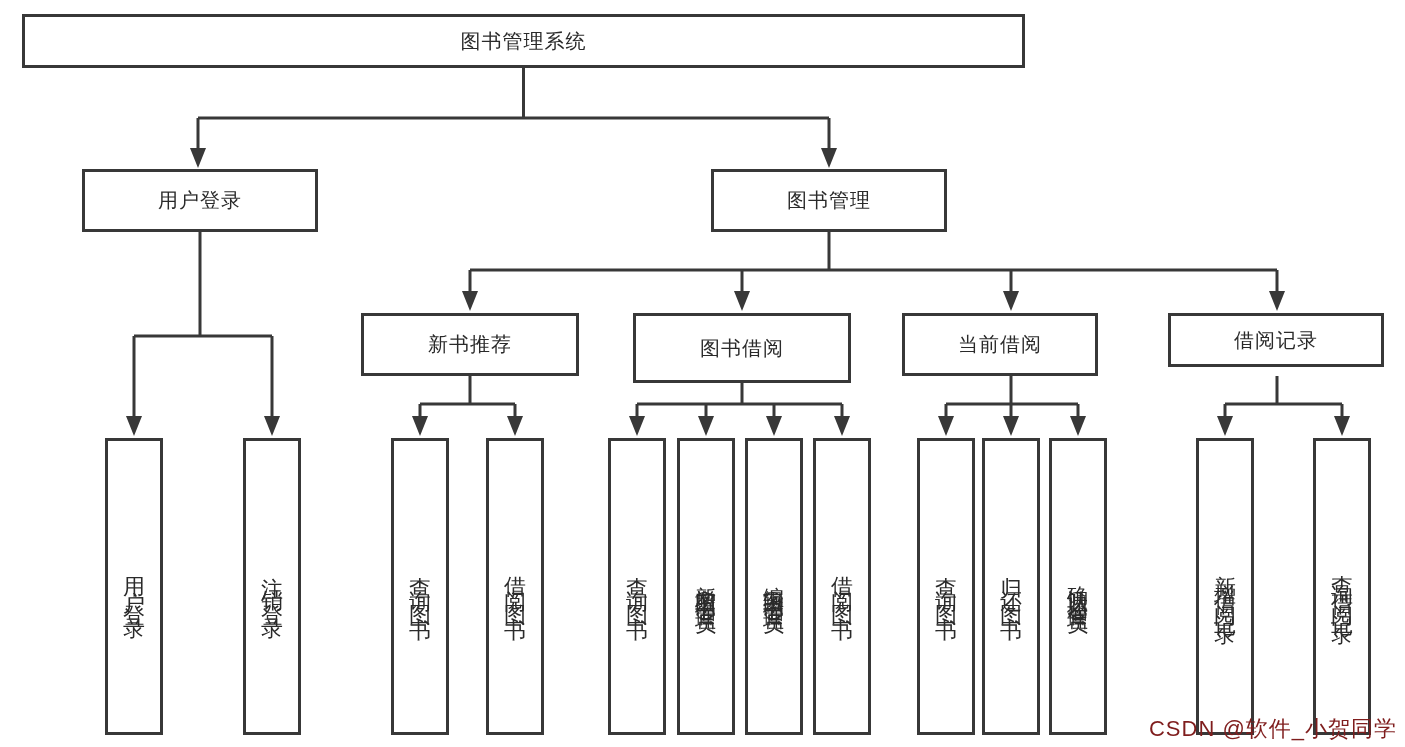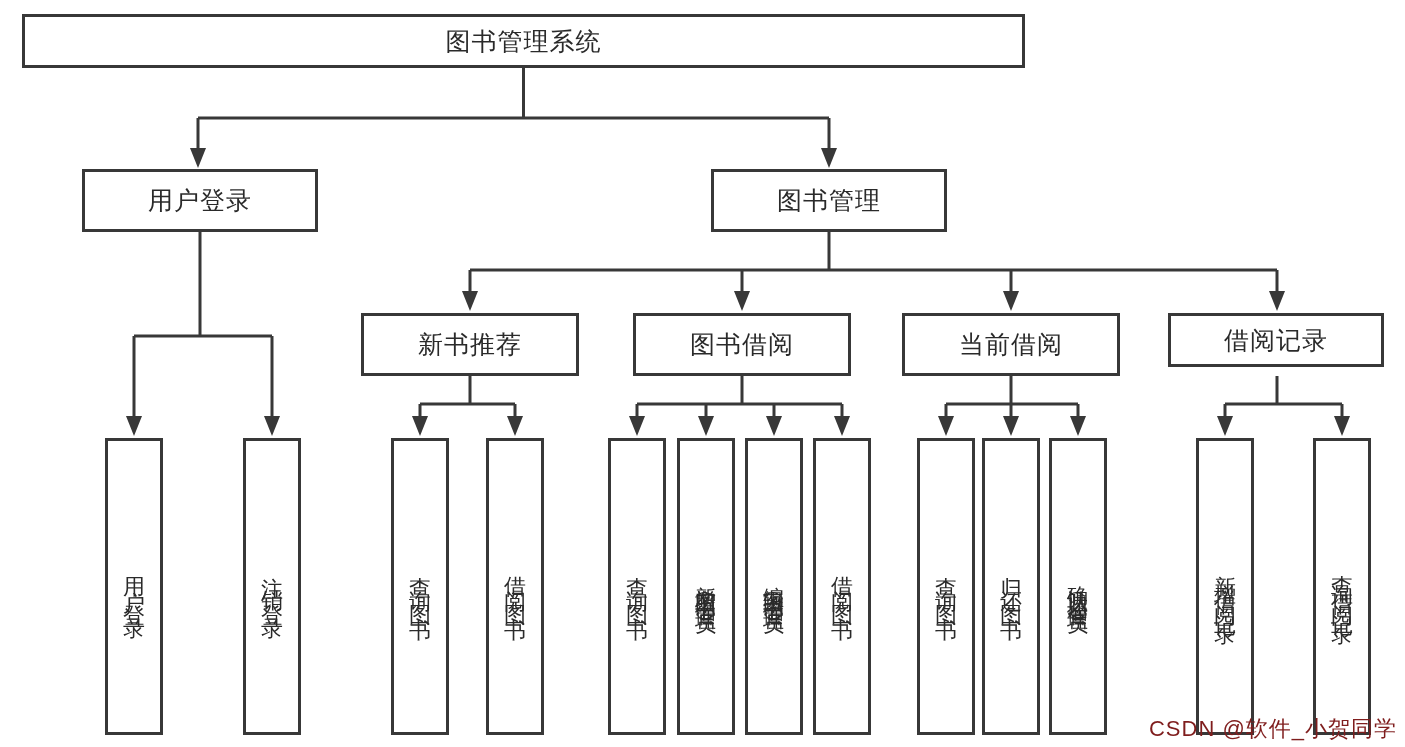--- a/index.html
+++ b/index.html
@@ -28,21 +28,21 @@
     position: absolute;
     box-sizing: border-box;
     background: #ffffff;
     border: 3px solid #383838;
     display: flex;
     align-items: center;
     justify-content: center;
     color: #2a2a2a;
   }
   .node.h-node span {
-    font-size: 25px;
+    font-size: 20px;
     letter-spacing: 1px;
     white-space: nowrap;
   }
   .node.v-node {
     width: 58px;
     height: 297px;
     top: 438px;
   }
   .node.v-node span {
     writing-mode: vertical-rl;
@@ -139,24 +139,24 @@
   <div class="node h-node" style="left:82px; top:169px; width:236px; height:63px;">
     <span>用户登录</span>
   </div>
   <div class="node h-node" style="left:711px; top:169px; width:236px; height:63px;">
     <span>图书管理</span>
   </div>
 
   <div class="node h-node" style="left:361px; top:313px; width:218px; height:63px;">
     <span>新书推荐</span>
   </div>
-  <div class="node h-node" style="left:633px; top:313px; width:218px; height:63px;">
+  <div class="node h-node" style="left:633px; top:313px; width:218px; height:70px;">
     <span>图书借阅</span>
   </div>
-  <div class="node h-node" style="left:902px; top:313px; width:218px; height:63px;">
+  <div class="node h-node" style="left:902px; top:313px; width:196px; height:63px;">
     <span>当前借阅</span>
   </div>
   <div class="node h-node" style="left:1168px; top:313px; width:216px; height:54px;">
     <span>借阅记录</span>
   </div>
 
   <div class="node v-node" style="left:105px;">
     <span>用户登录</span>
   </div>
   <div class="node v-node" style="left:243px;">

